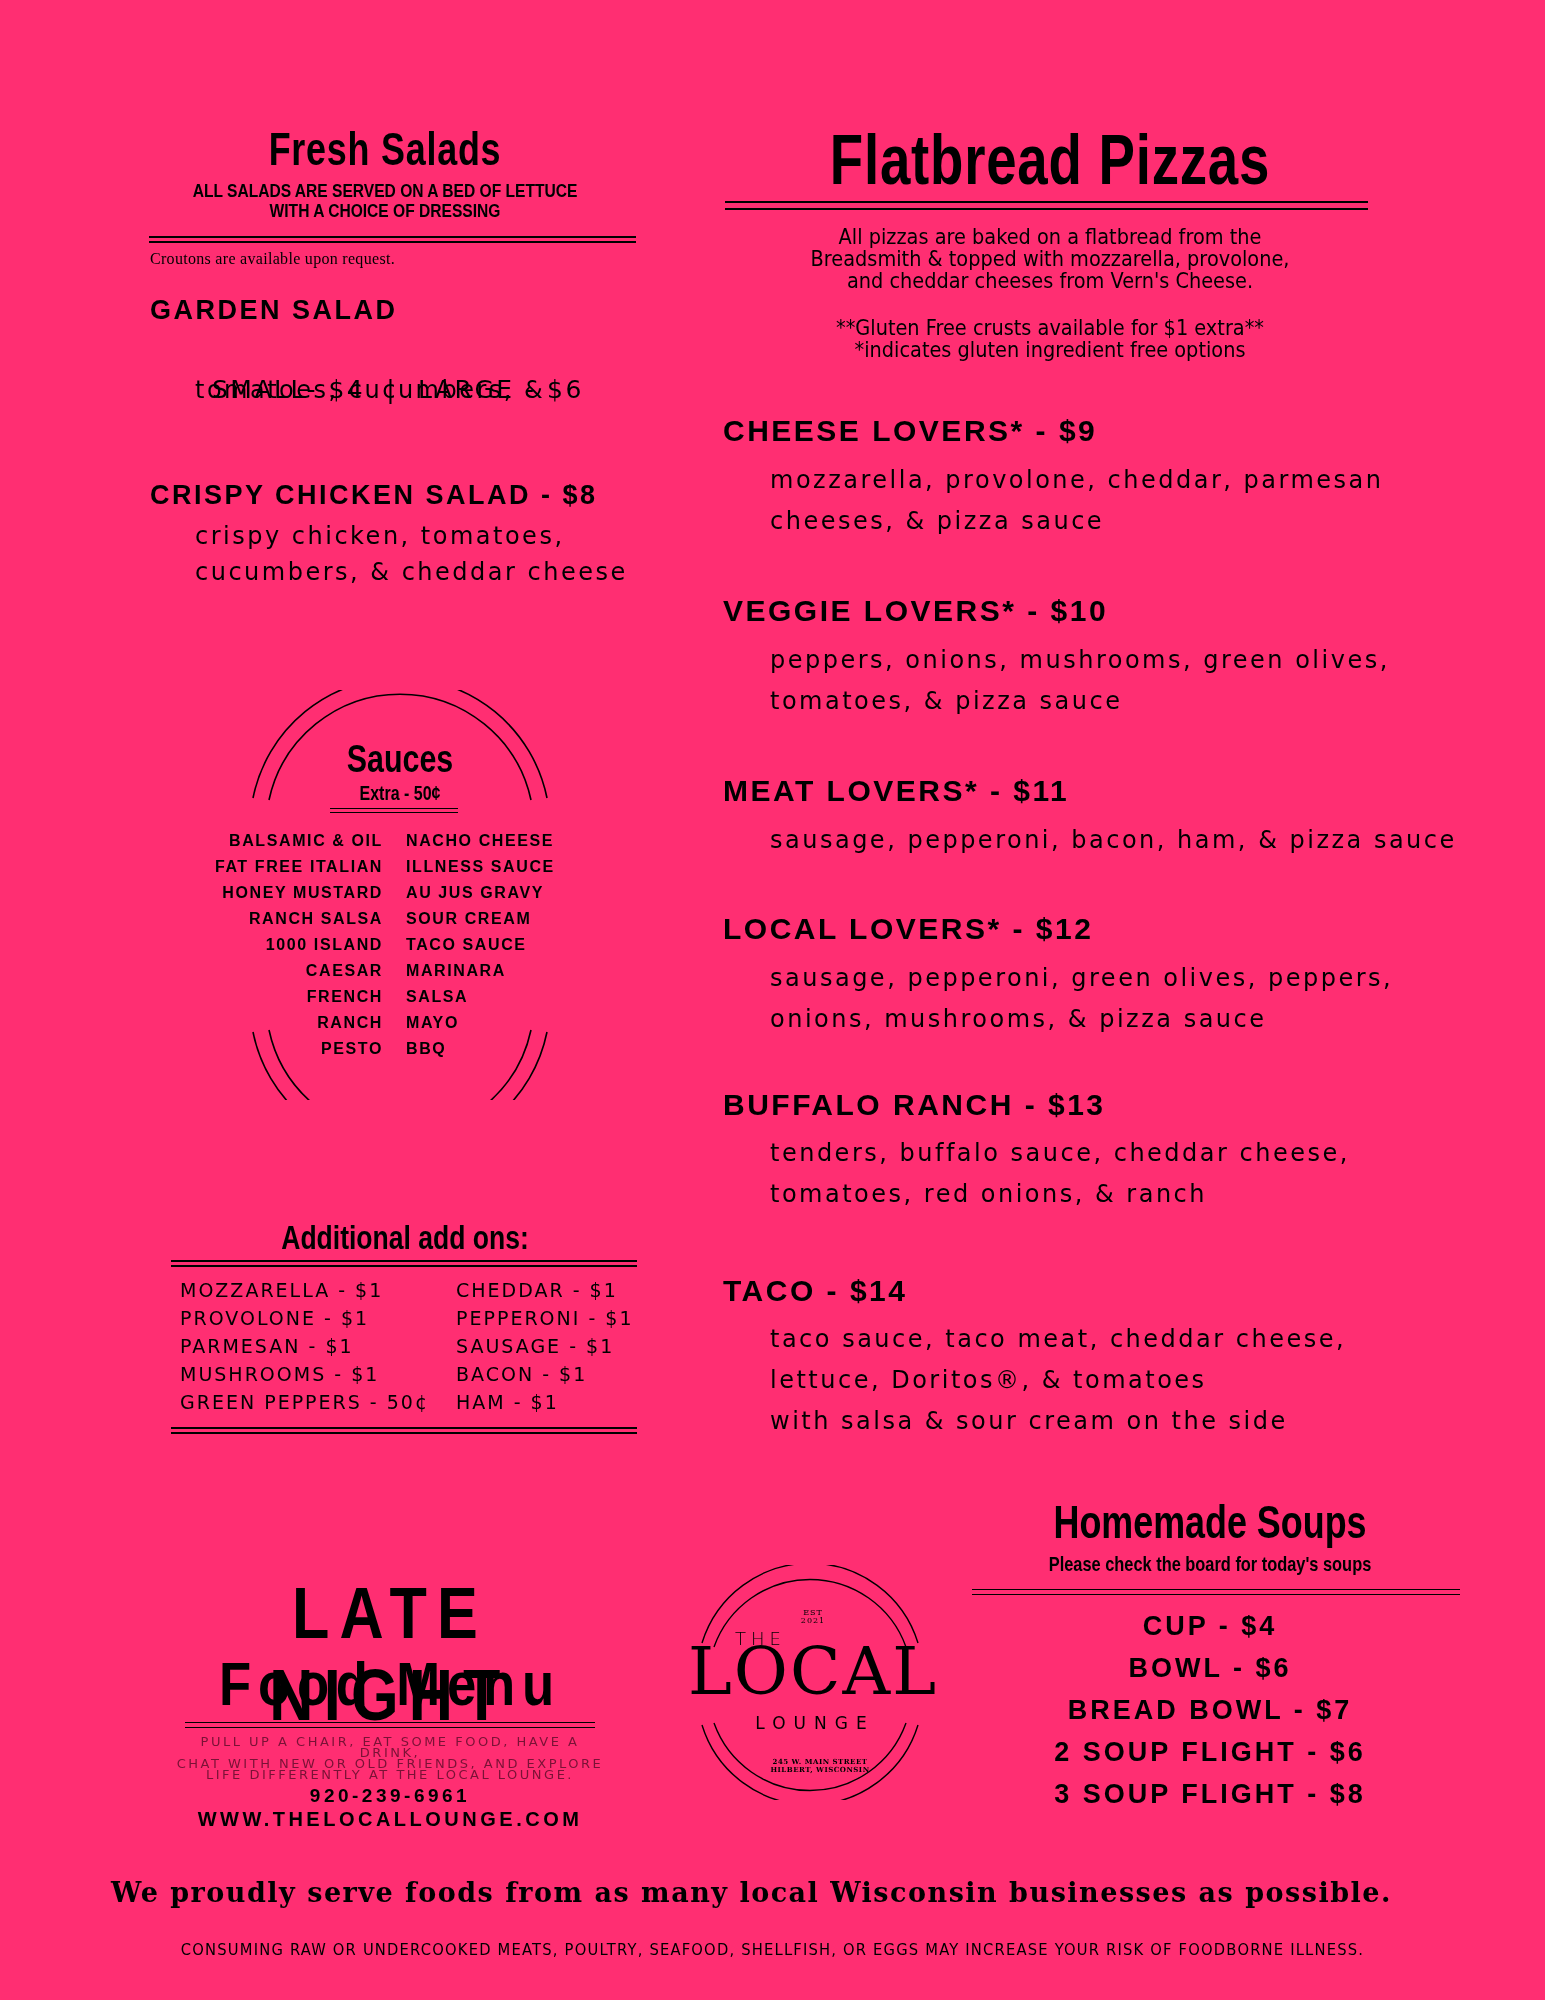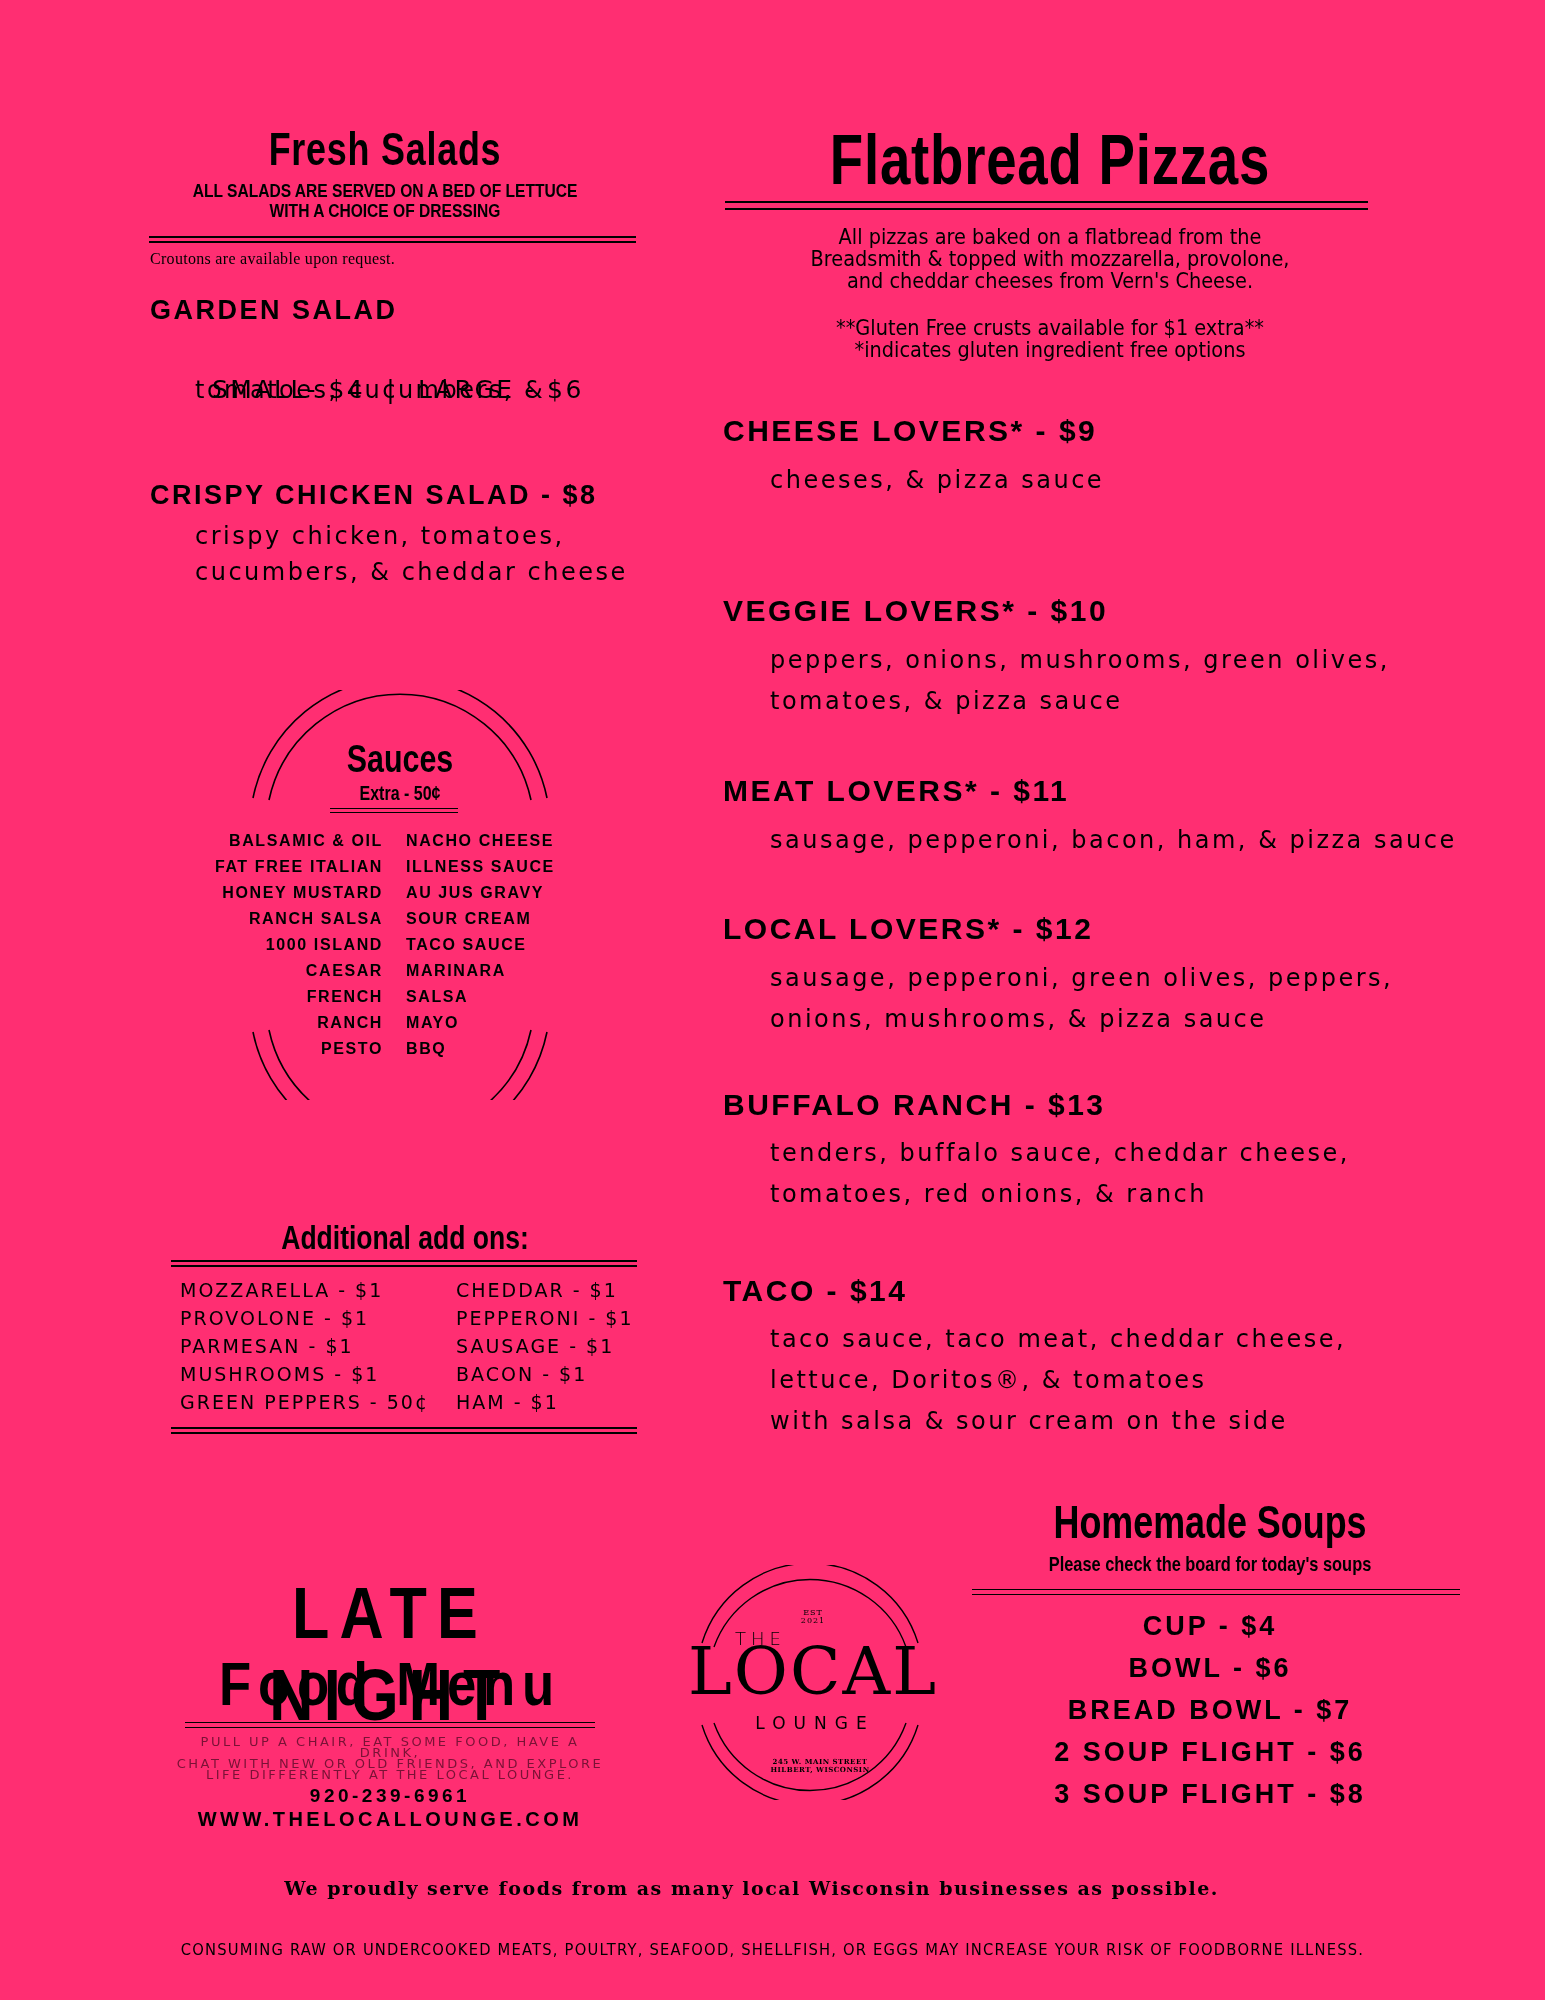--- a/index.html
+++ b/index.html
@@ -63,21 +63,21 @@
   #logo-lounge { left: 60px; top: 148px; width: 150px; font-size: 17px; letter-spacing: 8px; text-align: center; font-family: "DejaVu Sans", sans-serif; }
   #logo-addr { left: 80px; top: 193px; width: 120px; font-size: 7px; line-height: 8px; text-align: center; letter-spacing: 0.5px; font-family: "DejaVu Serif", serif; font-weight: bold; }
 
   
   #soups-title { left: 960px; width: 500px; top: 1495px; font-size: 46px; text-align: center; font-weight: bold; transform: scaleX(0.78); }
   #soups-sub { left: 960px; width: 500px; top: 1552px; font-size: 21px; text-align: center; font-weight: bold; transform: scaleX(0.78); }
   #soups-line { left: 972px; width: 488px; top: 1589px; height: 6px; border-top-width: 1.5px; border-bottom-width: 1.5px; }
   #soups-list { left: 960px; width: 500px; top: 1605px; text-align: center; font-size: 27px; font-weight: bold; letter-spacing: 3px; line-height: 42px; }
 
   
-  #footer-local { left: 0; width: 1503px; top: 1877px; font-size: 19px; text-align: center; font-family: "DejaVu Serif", serif; font-weight: bold; letter-spacing: 1.5px; }
+  #footer-local { left: 0; width: 1503px; top: 1877px; font-size: 27px; text-align: center; font-family: "DejaVu Serif", serif; font-weight: bold; letter-spacing: 1.5px; }
   #footer-warning { left: 0; width: 1545px; top: 1940px; font-size: 16px; text-align: center; letter-spacing: 1.3px; font-family: "DejaVu Sans", sans-serif; transform: scaleX(0.92); }
 </style>
 </head>
 <body>
 
 <section>
   <div id="salads-title" class="abs">Fresh Salads</div>
   <div id="salads-sub" class="abs">
     <div>ALL SALADS ARE SERVED ON A BED OF LETTUCE</div>
     <div>WITH A CHOICE OF DRESSING</div>
@@ -160,20 +160,21 @@
     <div>Breadsmith &amp; topped with mozzarella, provolone,</div>
     <div>and cheddar cheeses from Vern's Cheese.</div>
   </div>
   <div id="pizza-note" class="abs">
     <div>**Gluten Free crusts available for $1 extra**</div>
     <div>*indicates gluten ingredient free options</div>
   </div>
 
   <div class="pz-name" style="top:414px">CHEESE LOVERS* - $9</div>
   <div class="pz-desc" style="top:460px">
+    <div>mozzarella, provolone, cheddar, parmesan</div>
     <div>cheeses, &amp; pizza sauce</div>
   </div>
 
   <div class="pz-name" style="top:594px">VEGGIE LOVERS* - $10</div>
   <div class="pz-desc" style="top:640px">
     <div>peppers, onions, mushrooms, green olives,</div>
     <div>tomatoes, &amp; pizza sauce</div>
   </div>
 
   <div class="pz-name" style="top:774px">MEAT LOVERS* - $11</div>

